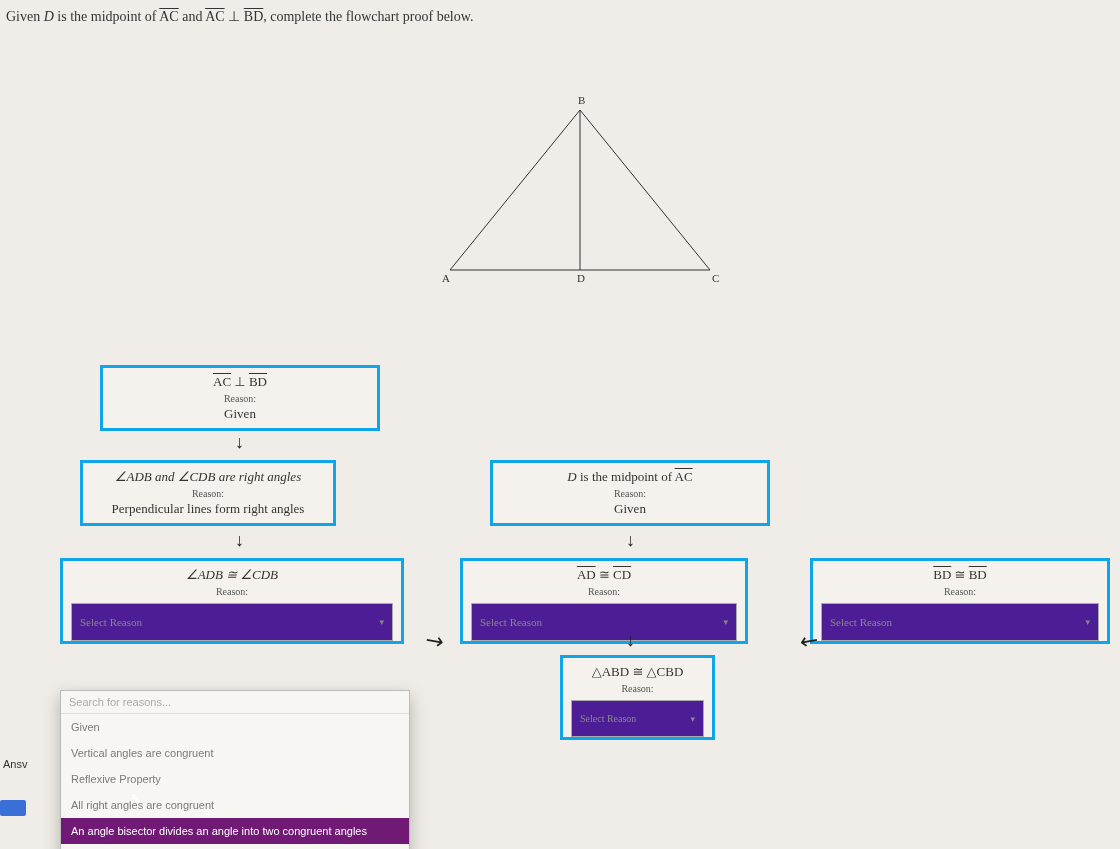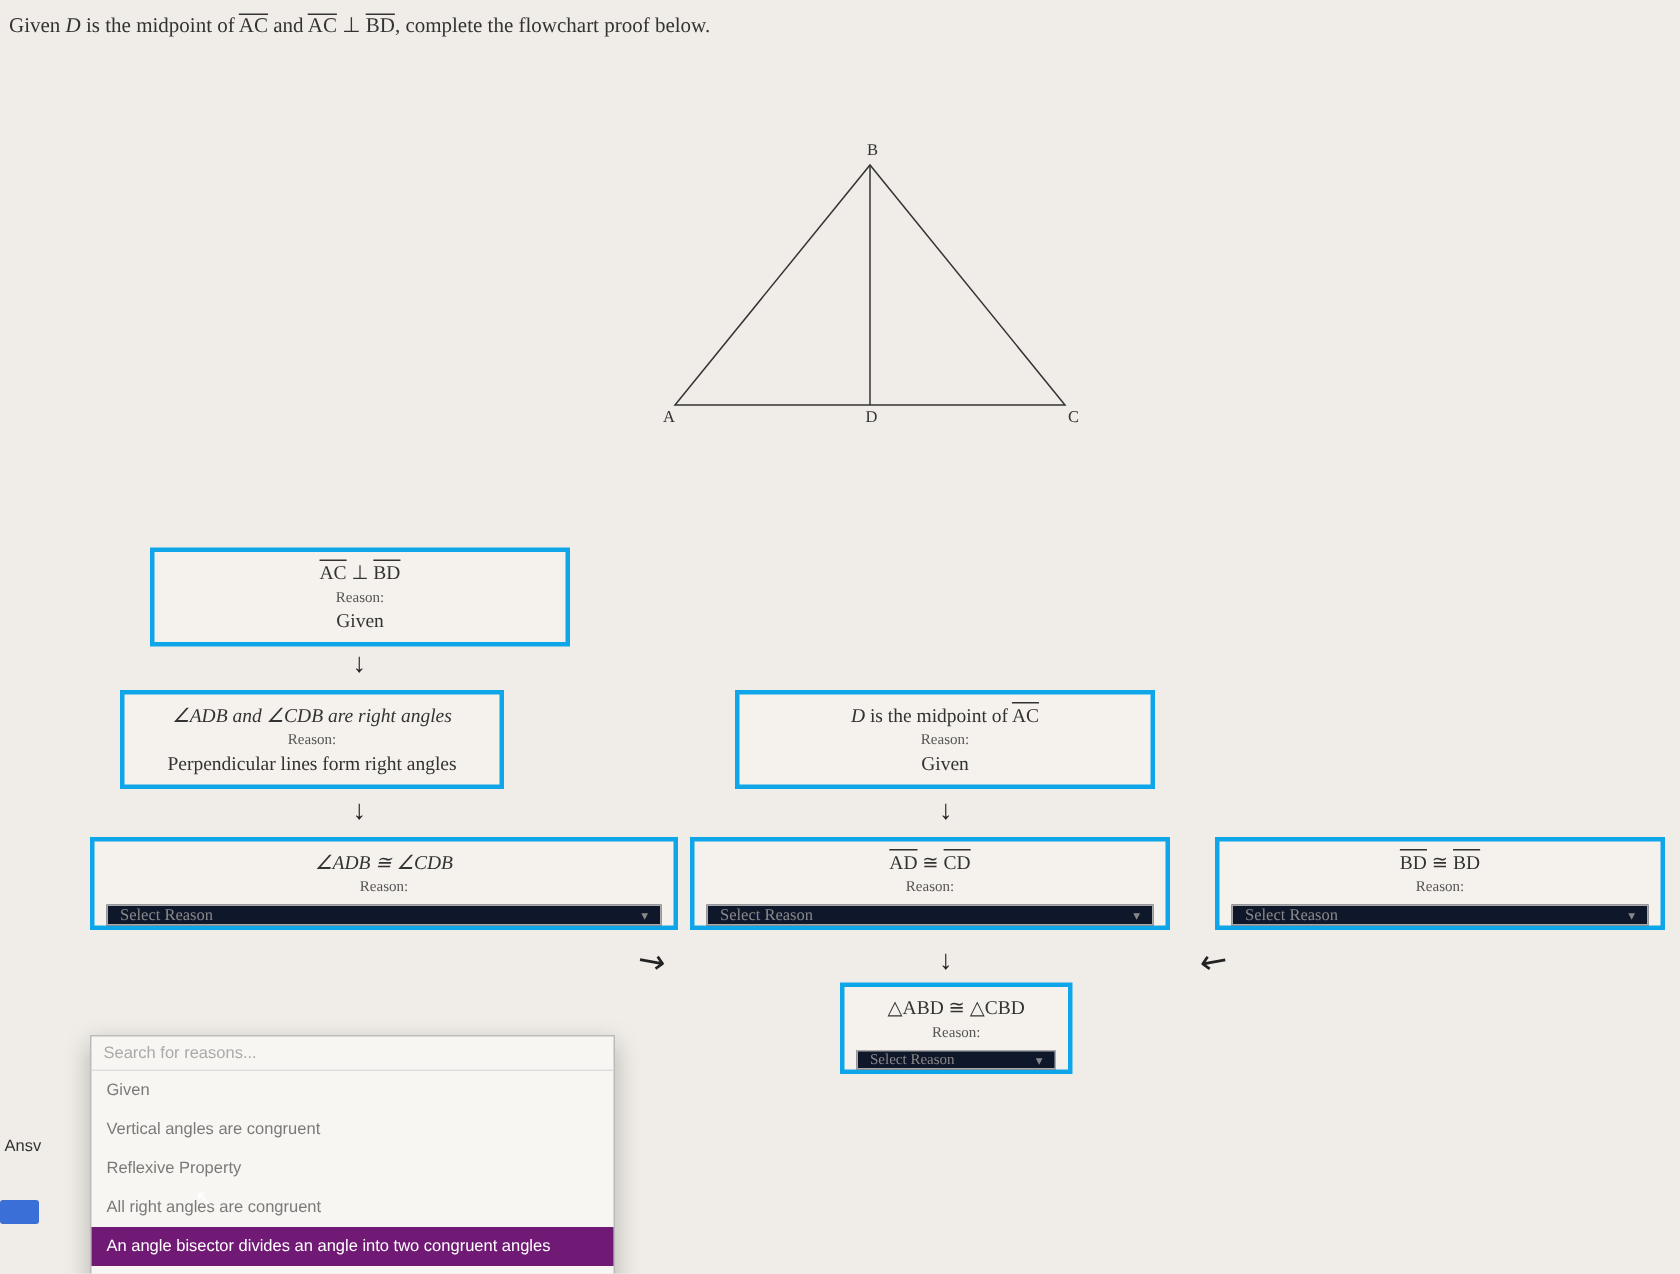--- a/index.html
+++ b/index.html
@@ -42,25 +42,25 @@
   }
   .arrow {
     position: absolute;
     font-size: 18px;
     color: #222;
     text-align: center;
   }
   .select-row {
     display: flex;
     align-items: center;
-    background: #0f172a;
+    background: #4c1d95;
     border: 1px solid #aaa;
     font-size: 11px;
     color: #888;
-    padding: 0 8px;
+    padding: 12px 8px;
     margin-top: 6px;
     text-align: left;
     position: relative;
   }
   .select-row::after {
     content: "▾";
     position: absolute;
     right: 8px;
     font-size: 9px;
     color: #888;
@@ -149,34 +149,34 @@
 </div>
 <div class="arrow" style="left:235px;top:432px">↓</div>
 
 <div class="box" style="left:80px;top:460px;width:256px">
   <div><i>∠ADB and ∠CDB are right angles</i></div>
   <span class="reason-label">Reason:</span>
   <div>Perpendicular lines form right angles</div>
 </div>
 <div class="arrow" style="left:235px;top:530px">↓</div>
 
-<div class="box" style="left:60px;top:558px;width:392px;padding-bottom:0">
+<div class="box" style="left:60px;top:558px;width:344px;padding-bottom:0">
   <div><i>∠ADB ≅ ∠CDB</i></div>
   <span class="reason-label">Reason:</span>
   <div class="select-row">Select Reason</div>
 </div>
 
 <div class="box" style="left:490px;top:460px;width:280px">
   <div><i>D</i><span> is the midpoint of </span><span class="ov">AC</span></div>
   <span class="reason-label">Reason:</span>
   <div>Given</div>
 </div>
 <div class="arrow" style="left:626px;top:530px">↓</div>
 
-<div class="box" style="left:460px;top:558px;width:320px;padding-bottom:0">
+<div class="box" style="left:460px;top:558px;width:288px;padding-bottom:0">
   <div><span class="ov">AD</span><span> ≅ </span><span class="ov">CD</span></div>
   <span class="reason-label">Reason:</span>
   <div class="select-row">Select Reason</div>
 </div>
 <div class="arrow" style="left:626px;top:630px">↓</div>
 
 <div class="box" style="left:810px;top:558px;width:300px;padding-bottom:0">
   <div><span class="ov">BD</span><span> ≅ </span><span class="ov">BD</span></div>
   <span class="reason-label">Reason:</span>
   <div class="select-row">Select Reason</div>

